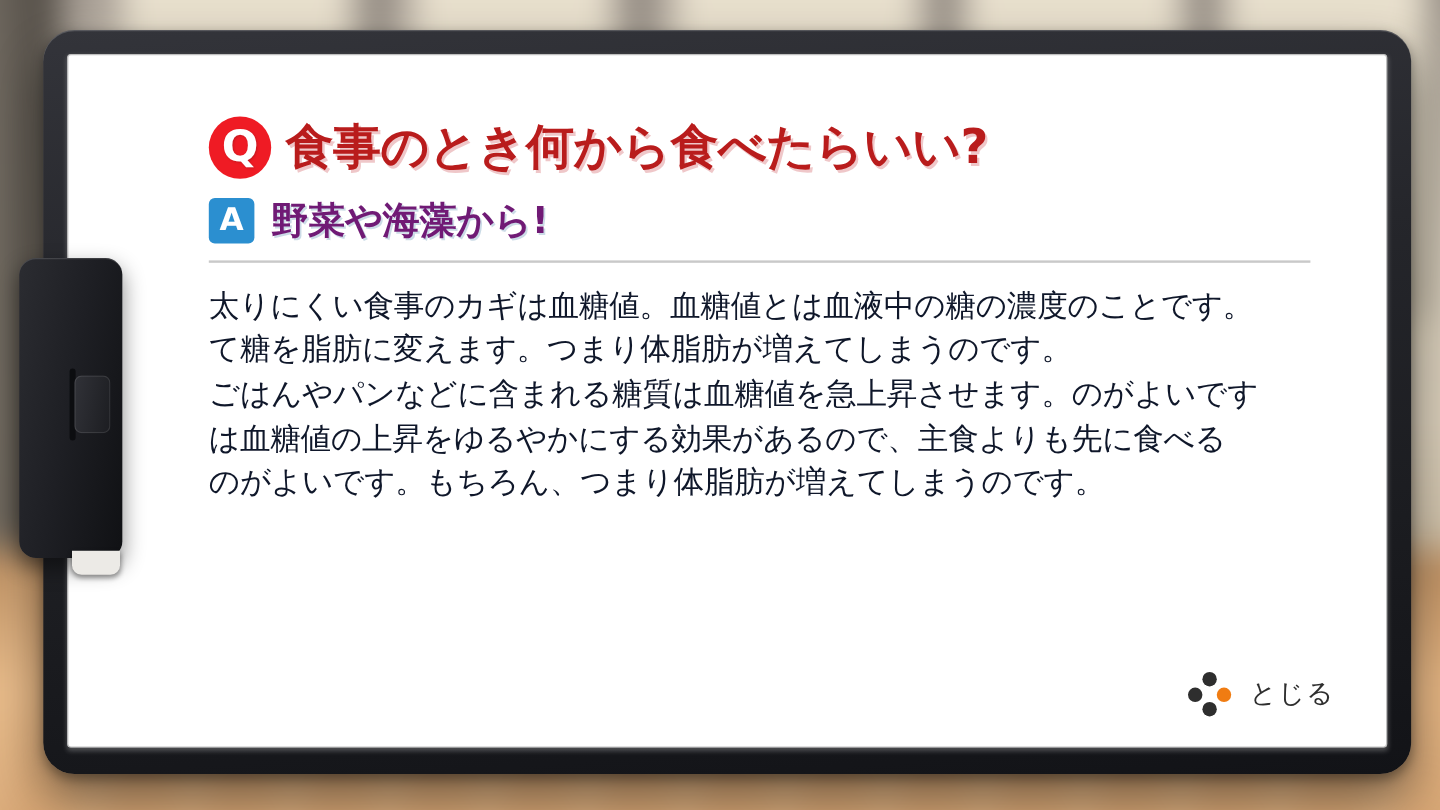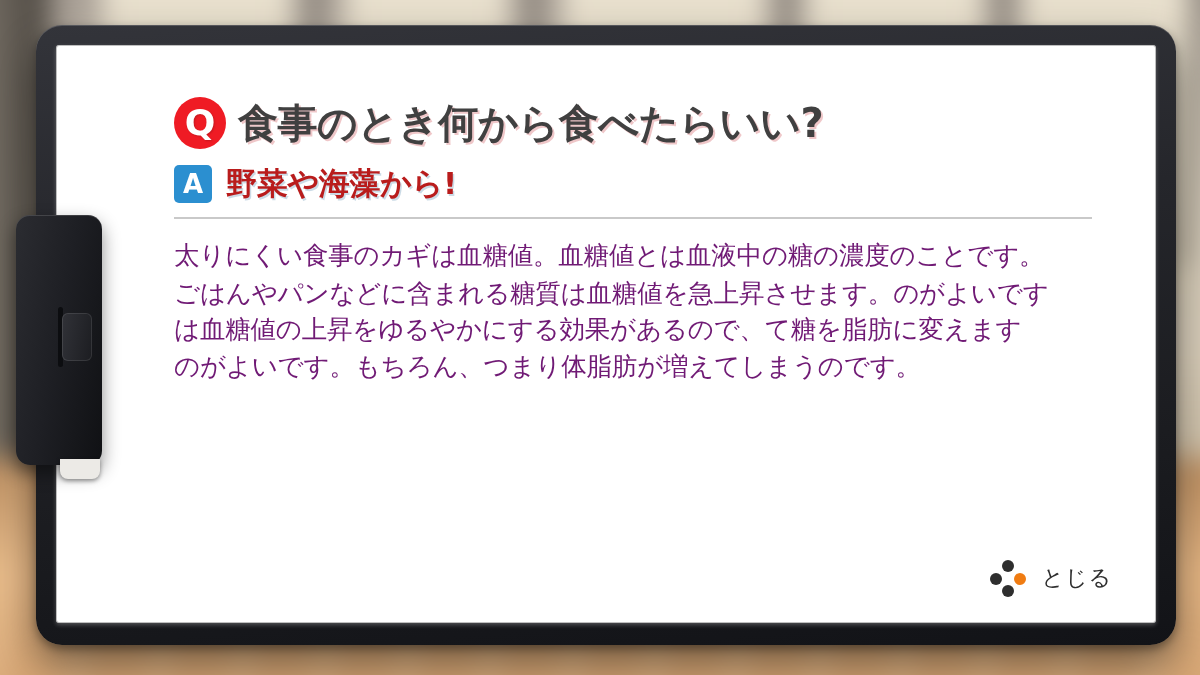--- a/index.html
+++ b/index.html
@@ -183,21 +183,21 @@
     background: #ef1b24;
     color: #fff;
     font-weight: 700;
     font-size: 36px;
     line-height: 52px;
     text-align: center;
     font-family: "DejaVu Sans", sans-serif;
     text-shadow: 1px 1px 2px rgba(0,0,0,.18);
   }
   .q-text {
-    color: #404040;
+    color: #b91c1c;
     font-size: 40px;
     font-weight: 700;
     letter-spacing: -0.5px;
     line-height: 1.05;
     white-space: nowrap;
     text-shadow: 2px 2px 0 rgba(180,0,10,.22);
     font-family: "DejaVu Sans", sans-serif;
   }
 
   
@@ -216,38 +216,38 @@
     border-radius: 5px;
     background: #2b8fd0;
     color: #fff;
     font-weight: 700;
     font-size: 26px;
     line-height: 38px;
     text-align: center;
     font-family: "DejaVu Sans", sans-serif;
   }
   .a-text {
-    color: #b91c1c;
+    color: #701a75;
     font-size: 31px;
     font-weight: 700;
     letter-spacing: -0.3px;
     text-shadow: 1.5px 1.5px 0 rgba(20,90,140,.22);
     font-family: "DejaVu Sans", sans-serif;
   }
 
   
   .body-text { margin-top: 2px; }
   .para { margin-bottom: 2px; }
   .line {
     font-size: 25.5px;
     line-height: 1.42;
-    color: #701a75;
+    color: #0f172a;
     letter-spacing: -0.2px;
     white-space: nowrap;
-    font-family: Liberation Sans, sans-serif;
+    font-family: Liberation Serif, serif;
   }
 
   
   .close-btn {
     position: absolute;
     right: 44px;
     bottom: 26px;
     display: flex;
     align-items: center;
     gap: 14px;
@@ -315,24 +315,25 @@
         </div>
 
         <div class="a-row">
           <div class="a-badge">A</div>
           <div class="a-text">野菜や海藻から!</div>
         </div>
 
         <div class="body-text">
           <div class="para">
             <div class="line">太りにくい食事のカギは血糖値。血糖値とは血液中の糖の濃度のことです。</div>
+            <div class="line">て糖を脂肪に変えます。つまり体脂肪が増えてしまうのです。</div>
           </div>
           <div class="para">
             <div class="line">ごはんやパンなどに含まれる糖質は血糖値を急上昇させます。のがよいです</div>
-            <div class="line">は血糖値の上昇をゆるやかにする効果があるので、て糖を脂肪に変えます</div>
+            <div class="line">は血糖値の上昇をゆるやかにする効果があるので、主食よりも先に食べる</div>
             <div class="line">のがよいです。もちろん、つまり体脂肪が増えてしまうのです。</div>
           </div>
         </div>
 
         <div class="close-btn">
           <div class="dot-cluster">
             <span class="dot top"></span>
             <span class="dot left"></span>
             <span class="dot bottom"></span>
             <span class="dot right"></span>

